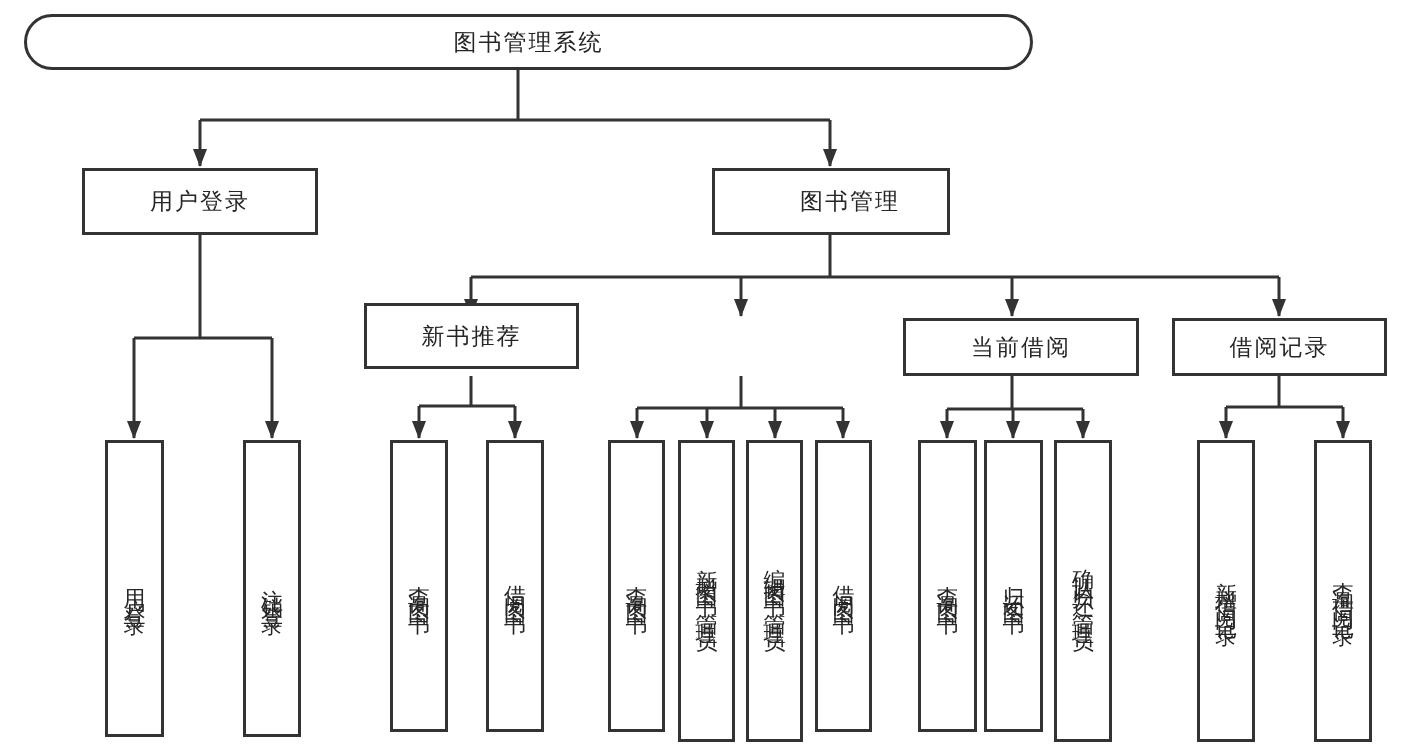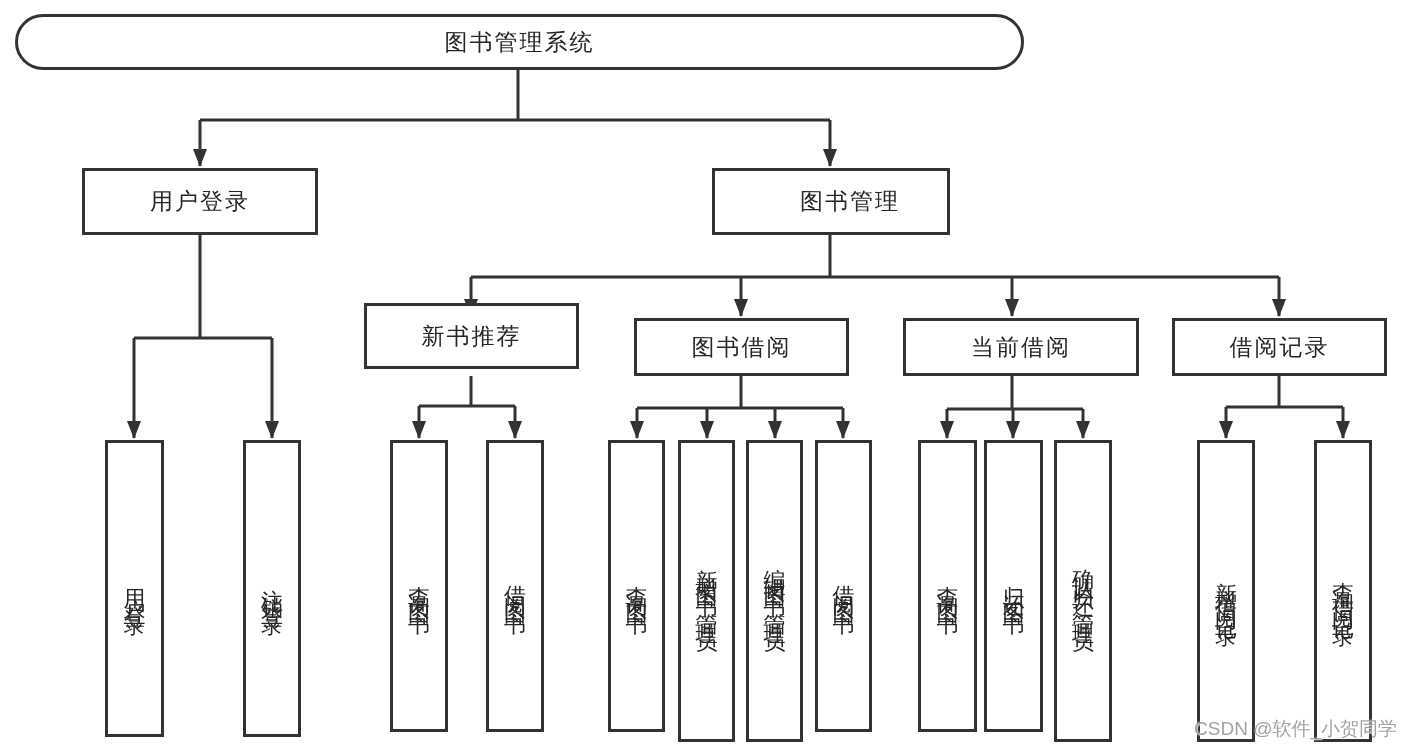--- a/index.html
+++ b/index.html
@@ -22,21 +22,21 @@
   }
   .hbox{font-size:23px;letter-spacing:2px;white-space:nowrap;}
   .vbox .vtext{
     writing-mode:vertical-rl;
     text-orientation:mixed;
     font-size:22px;
     letter-spacing:9px;
     line-height:1;
   }
   
-  .b-root   {left:15px;  top:14px;  width:1009px;height:56px;border-radius:28px;}
+  .b-root   {left:24px;  top:14px;  width:1009px;height:56px;border-radius:28px;}
   .b-login  {left:82px;  top:168px; width:236px; height:67px;}
   .b-mgmt   {left:712px; top:168px; width:238px; height:67px;padding-left:38px;}
   .b-l3a    {left:364px; top:303px; width:215px; height:66px;}
   .b-l3b    {left:634px; top:318px; width:215px; height:58px;}
   .b-l3c    {left:903px; top:318px; width:236px; height:58px;}
   .b-l3d    {left:1172px;top:318px; width:215px; height:58px;}
   .b-g1a{left:105px; top:440px;width:59px;height:297px;}
   .b-g1b{left:243px; top:440px;width:58px;height:297px;}
   .b-g2a{left:390px; top:440px;width:58px;height:292px;}
   .b-g2b{left:486px; top:440px;width:58px;height:292px;}
@@ -120,21 +120,20 @@
       </g>
     </g>
   </svg>
 
   <div class="box hbox b-root">图书管理系统</div>
 
   <div class="box hbox b-login">用户登录</div>
   <div class="box hbox b-mgmt">图书管理</div>
 
   <div class="box hbox b-l3a">新书推荐</div>
-  <div class="box hbox b-l3b">图书借阅</div>
   <div class="box hbox b-l3c">当前借阅</div>
   <div class="box hbox b-l3d">借阅记录</div>
 
   <div class="box vbox b-g1a">
     <span class="vtext">用户登录</span>
   </div>
   <div class="box vbox b-g1b">
     <span class="vtext">注销登录</span>
   </div>
 
@@ -168,15 +167,14 @@
     <span class="vtext">确认归还（管理员）</span>
   </div>
 
   <div class="box vbox b-g5a">
     <span class="vtext">新增借阅记录</span>
   </div>
   <div class="box vbox b-g5b">
     <span class="vtext">查询借阅记录</span>
   </div>
 
-  <div class="watermark">CSDN @软件_小贺同学</div>
 
 </div>
 
 </body></html>

